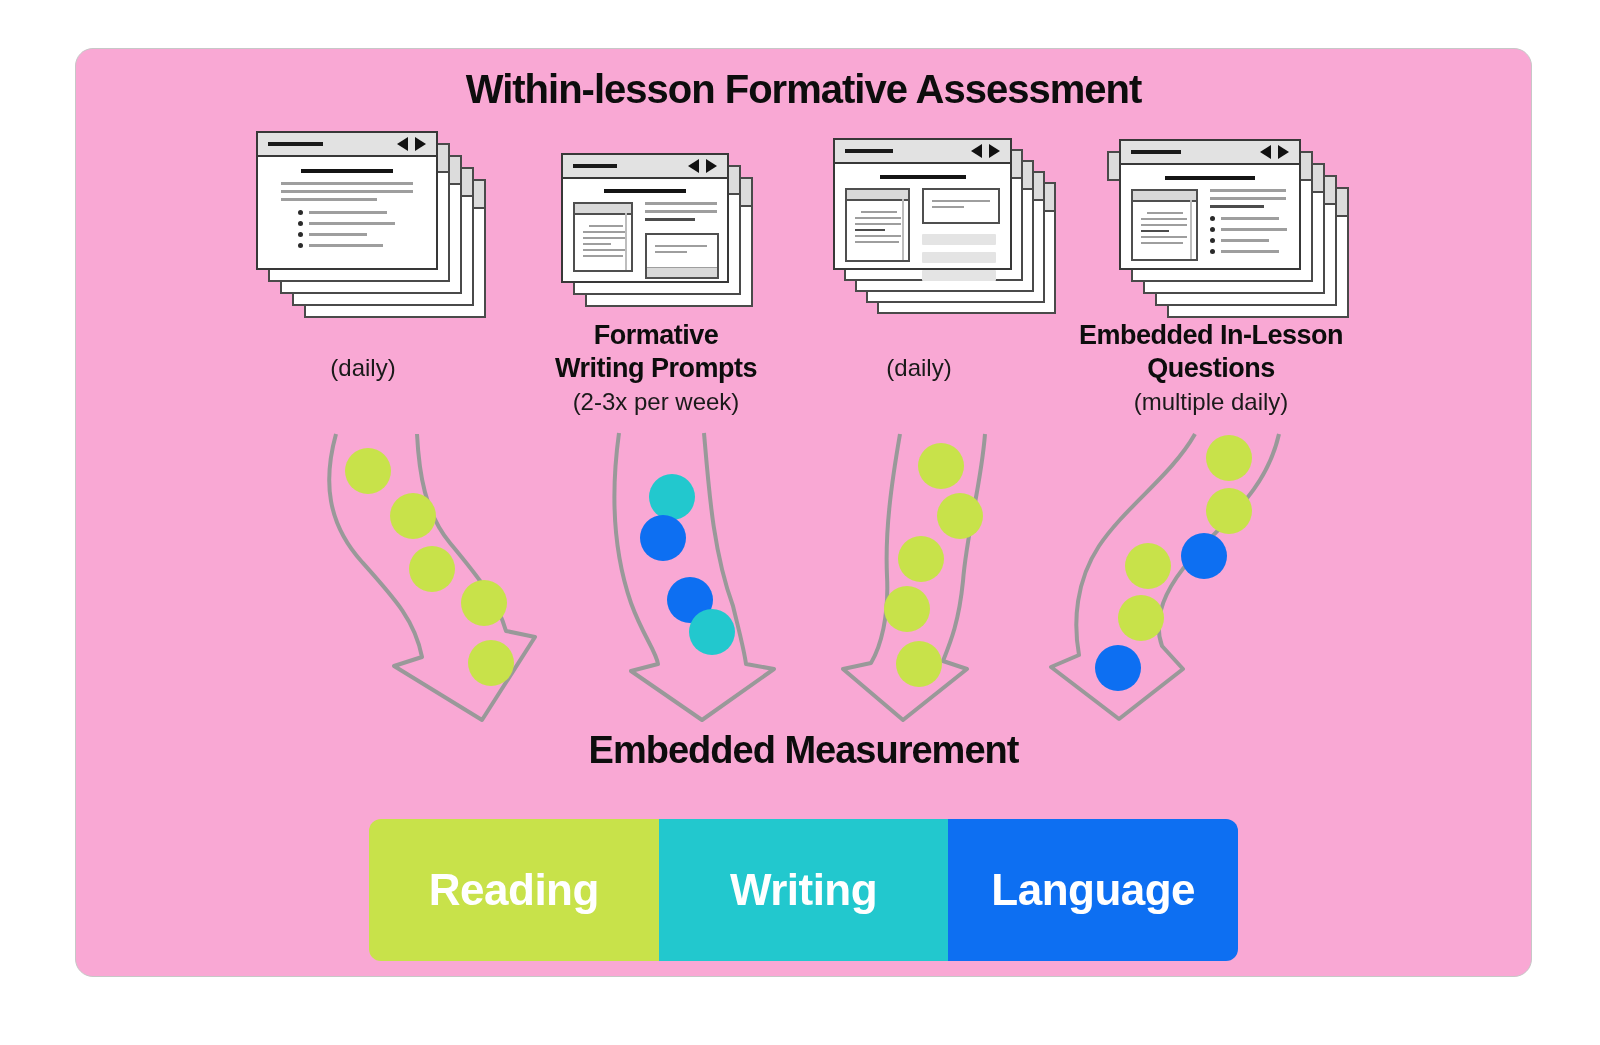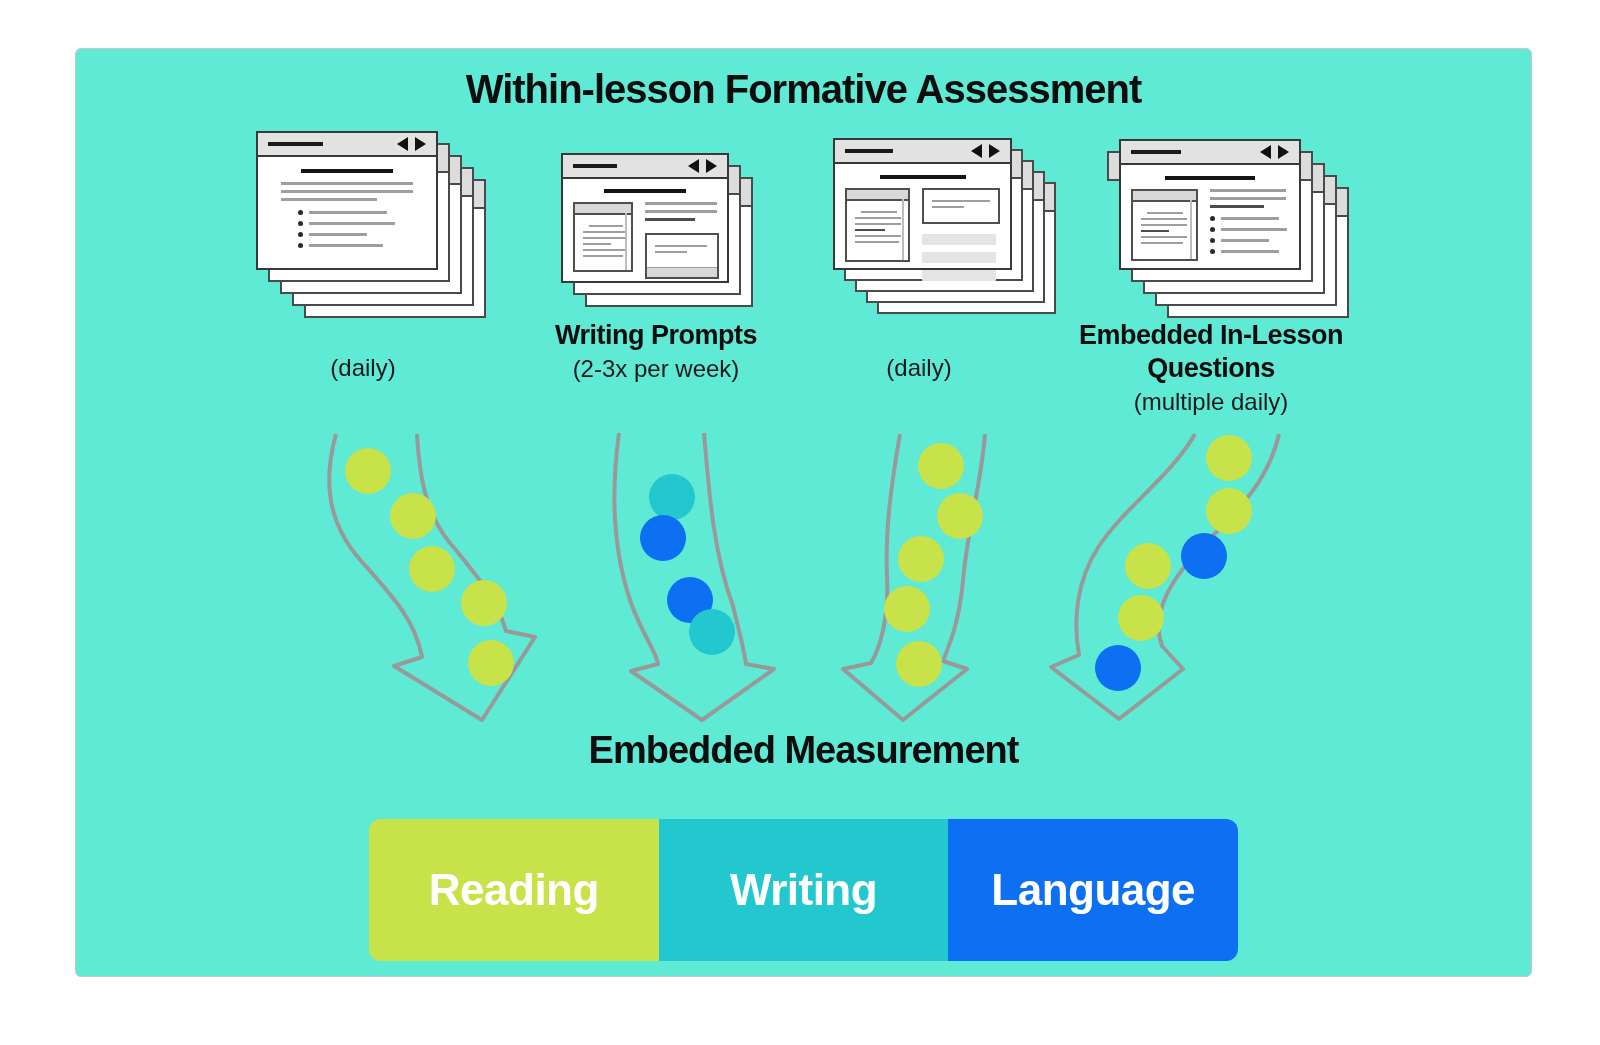--- a/index.html
+++ b/index.html
@@ -1,17 +1,17 @@
 <!DOCTYPE html>
 <html><head>
 <meta charset="utf-8">
 <style>
   html,body{margin:0;padding:0;background:#ffffff;}
   body{width:1600px;height:1045px;position:relative;font-family:"Liberation Sans","DejaVu Sans",sans-serif;color:#111;}
-  .card{position:absolute;left:75px;top:48px;width:1455px;height:927px;background:#5eead4;border:1px solid #c7c7c7;border-radius:6px;}
+  .card{position:absolute;left:75px;top:48px;width:1455px;height:927px;background:#f9a8d4;border:1px solid #c7c7c7;border-radius:18px;}
   .title{position:absolute;top:18px;left:0;width:100%;text-align:center;font-size:40px;font-weight:700;letter-spacing:-1px;color:#0d0d0d;}
   .sub-title{position:absolute;top:680px;left:0;width:100%;text-align:center;font-size:38px;font-weight:700;letter-spacing:-1px;color:#0d0d0d;}
 
   
   .stack{position:absolute;}
   .ghost{position:absolute;background:#fff;border:2px solid #4a4a4a;}
   .ghost-tab{position:absolute;top:-2px;right:-2px;width:14px;height:26px;background:#dcdcdc;border:2px solid #4a4a4a;}
   .side-tab{position:absolute;width:13px;height:26px;background:#dcdcdc;border:2px solid #4a4a4a;}
   .win{position:absolute;left:0;top:0;background:#fff;border:2px solid #383838;}
   .tbar{height:22px;background:#e2e2e2;border-bottom:2px solid #383838;display:flex;align-items:center;padding:0 10px;}
@@ -270,20 +270,21 @@
         </div>
       </div>
     </div>
   </div>
 
   <div class="col-label" style="left:137px;top:302px;">
     <div class="fq">(daily)</div>
   </div>
   <div class="col-label" style="left:430px;top:270px;">
     <div class="nm">
+        <span>Formative</span>
         <span>Writing Prompts</span>
       </div>
     <div class="fq">(2-3x per week)</div>
   </div>
   <div class="col-label" style="left:693px;top:302px;">
     <div class="fq">(daily)</div>
   </div>
   <div class="col-label" style="left:985px;top:270px;">
     <div class="nm">
         <span>Embedded In-Lesson</span>

